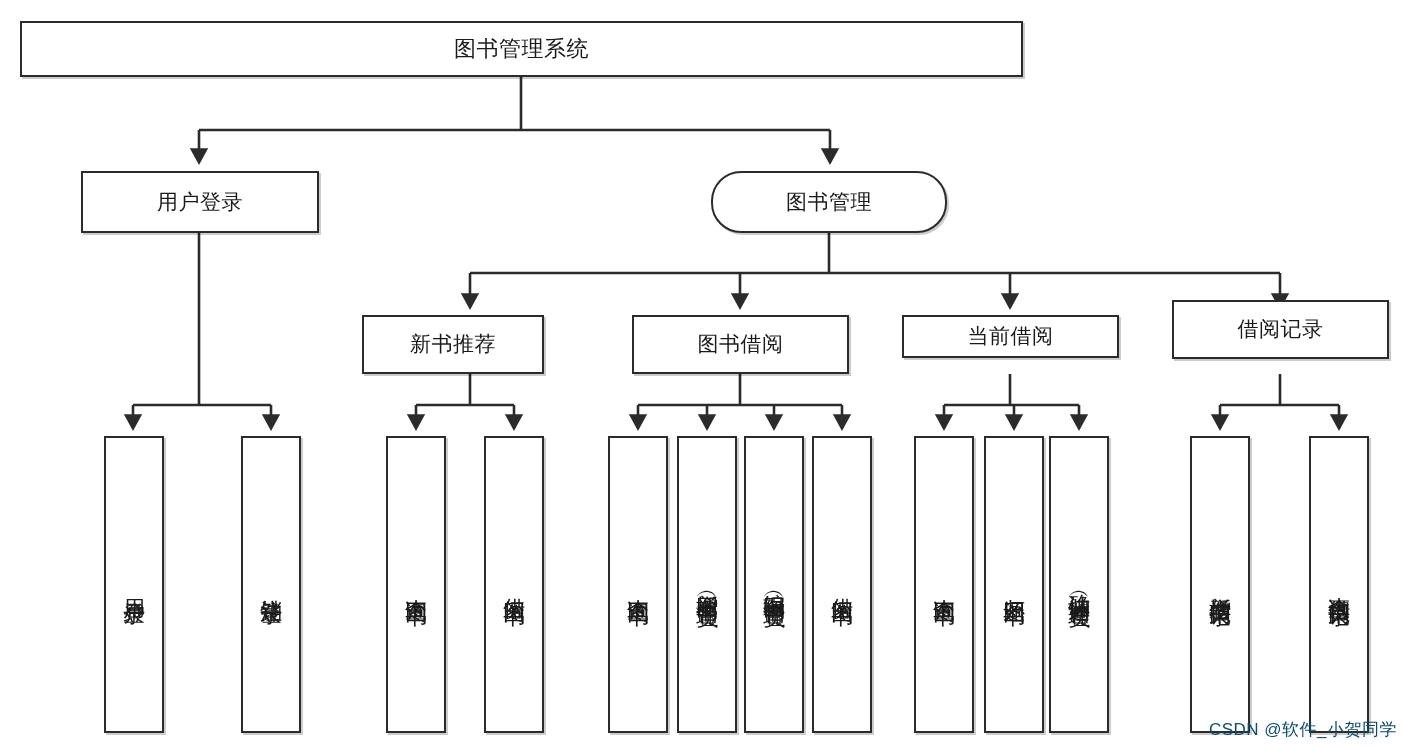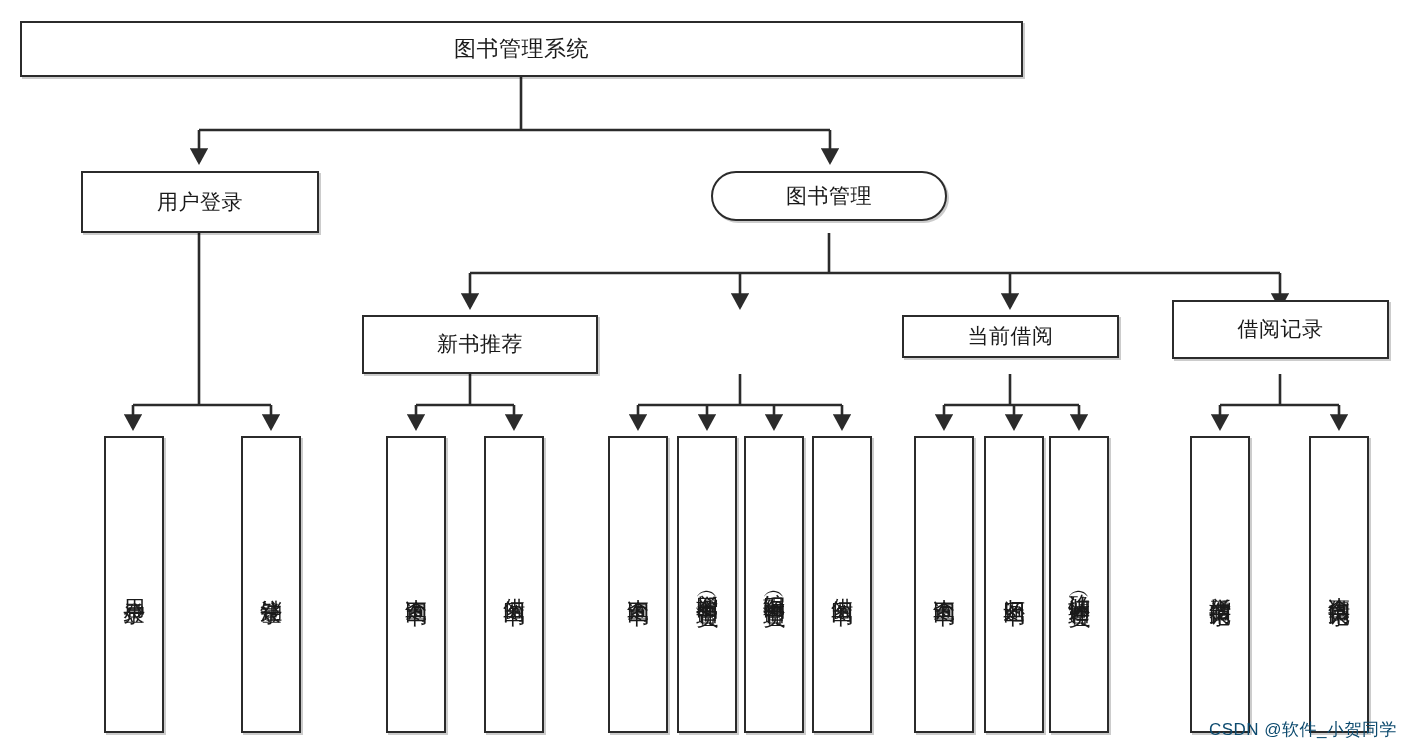--- a/index.html
+++ b/index.html
@@ -130,26 +130,29 @@
     </g>
   </svg>
 
   <div class="node h root" style="left:20px; top:13px; width:1003px; height:56px;margin-top:8px;">
     <span class="lbl">图书管理系统</span>
   </div>
 
   <div class="node h" style="left:81px; top:171px; width:238px; height:62px;">
     <span class="lbl">用户登录</span>
   </div>
-  <div class="node h" style="left:711px; top:171px; width:236px; height:50px;border-radius:30px;">
+  <div class="node h" style="left:711px; top:171px; width:236px; height:62px;border-radius:30px;">
     <span class="lbl">图书管理</span>
   </div>
 
-  <div class="node h" style="left:362px; top:315px; width:236px; height:59px;">
+  <div class="node h" style="left:362px; top:315px; width:182px; height:59px;">
     <span class="lbl">新书推荐</span>
+  </div>
+  <div class="node h" style="left:632px; top:315px; width:217px; height:59px;">
+    <span class="lbl">图书借阅</span>
   </div>
   <div class="node h" style="left:902px; top:315px; width:217px; height:43px;">
     <span class="lbl">当前借阅</span>
   </div>
   <div class="node h" style="left:1172px; top:300px; width:217px; height:59px;">
     <span class="lbl">借阅记录</span>
   </div>
 
   <div class="node v" style="left:104px; top:436px; width:60px; height:297px;">
     <span class="lbl">用户登录</span>

